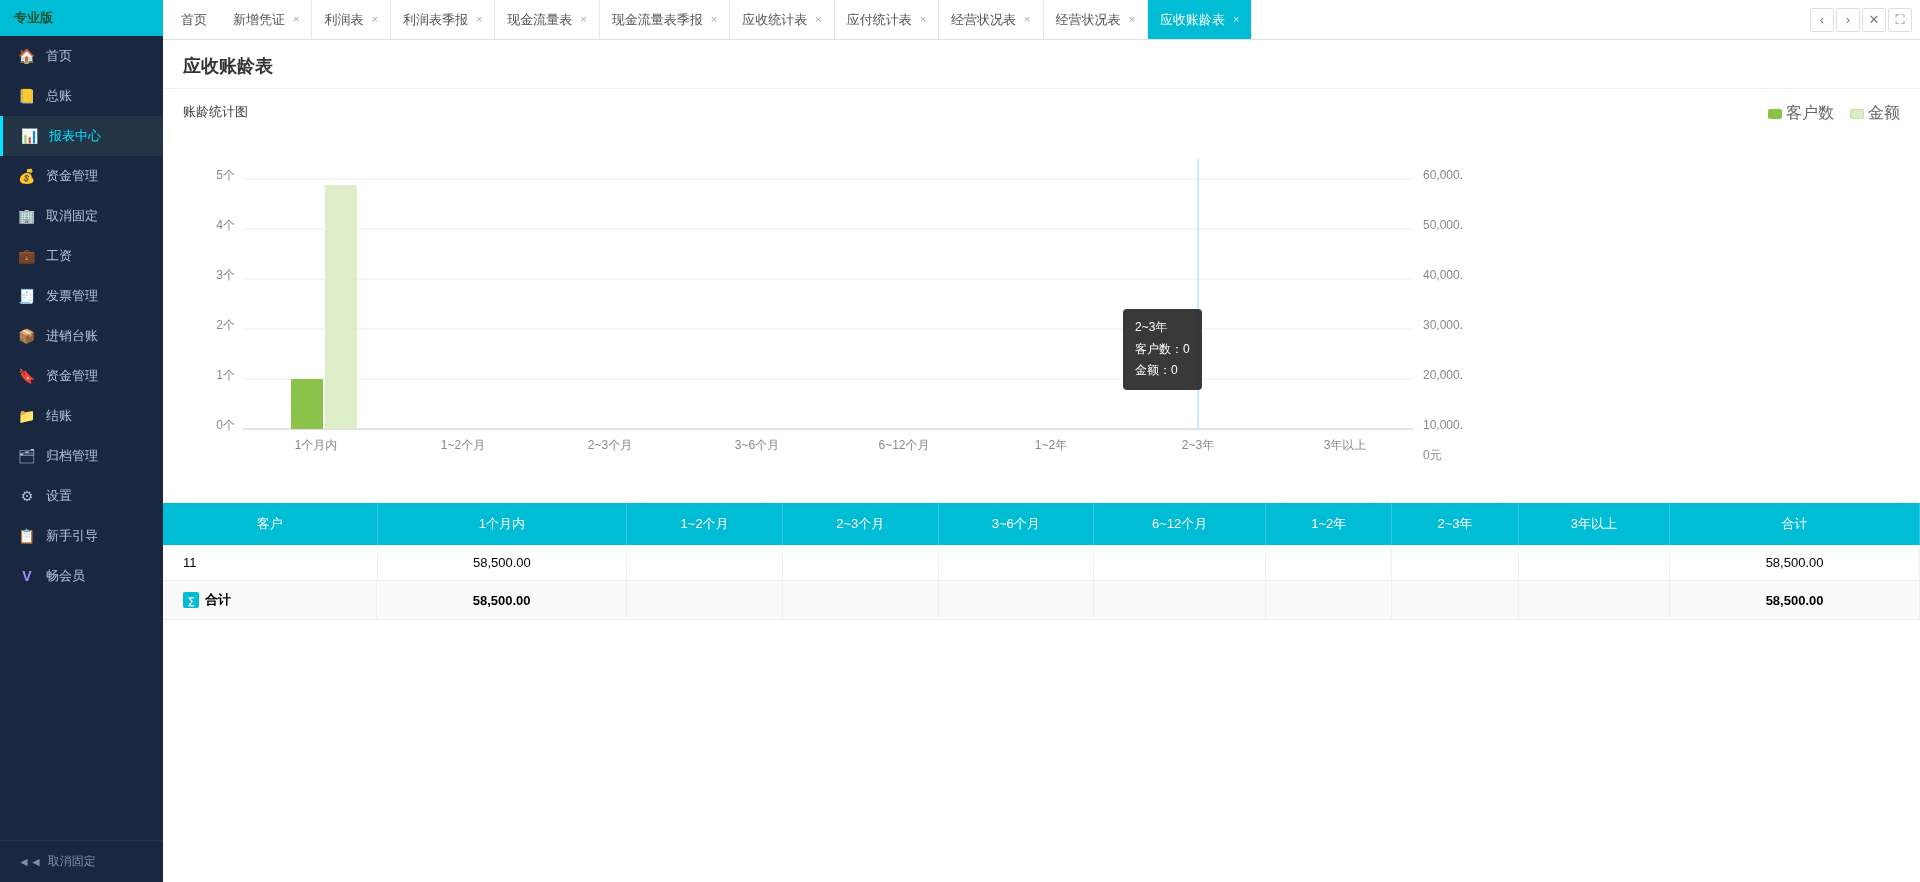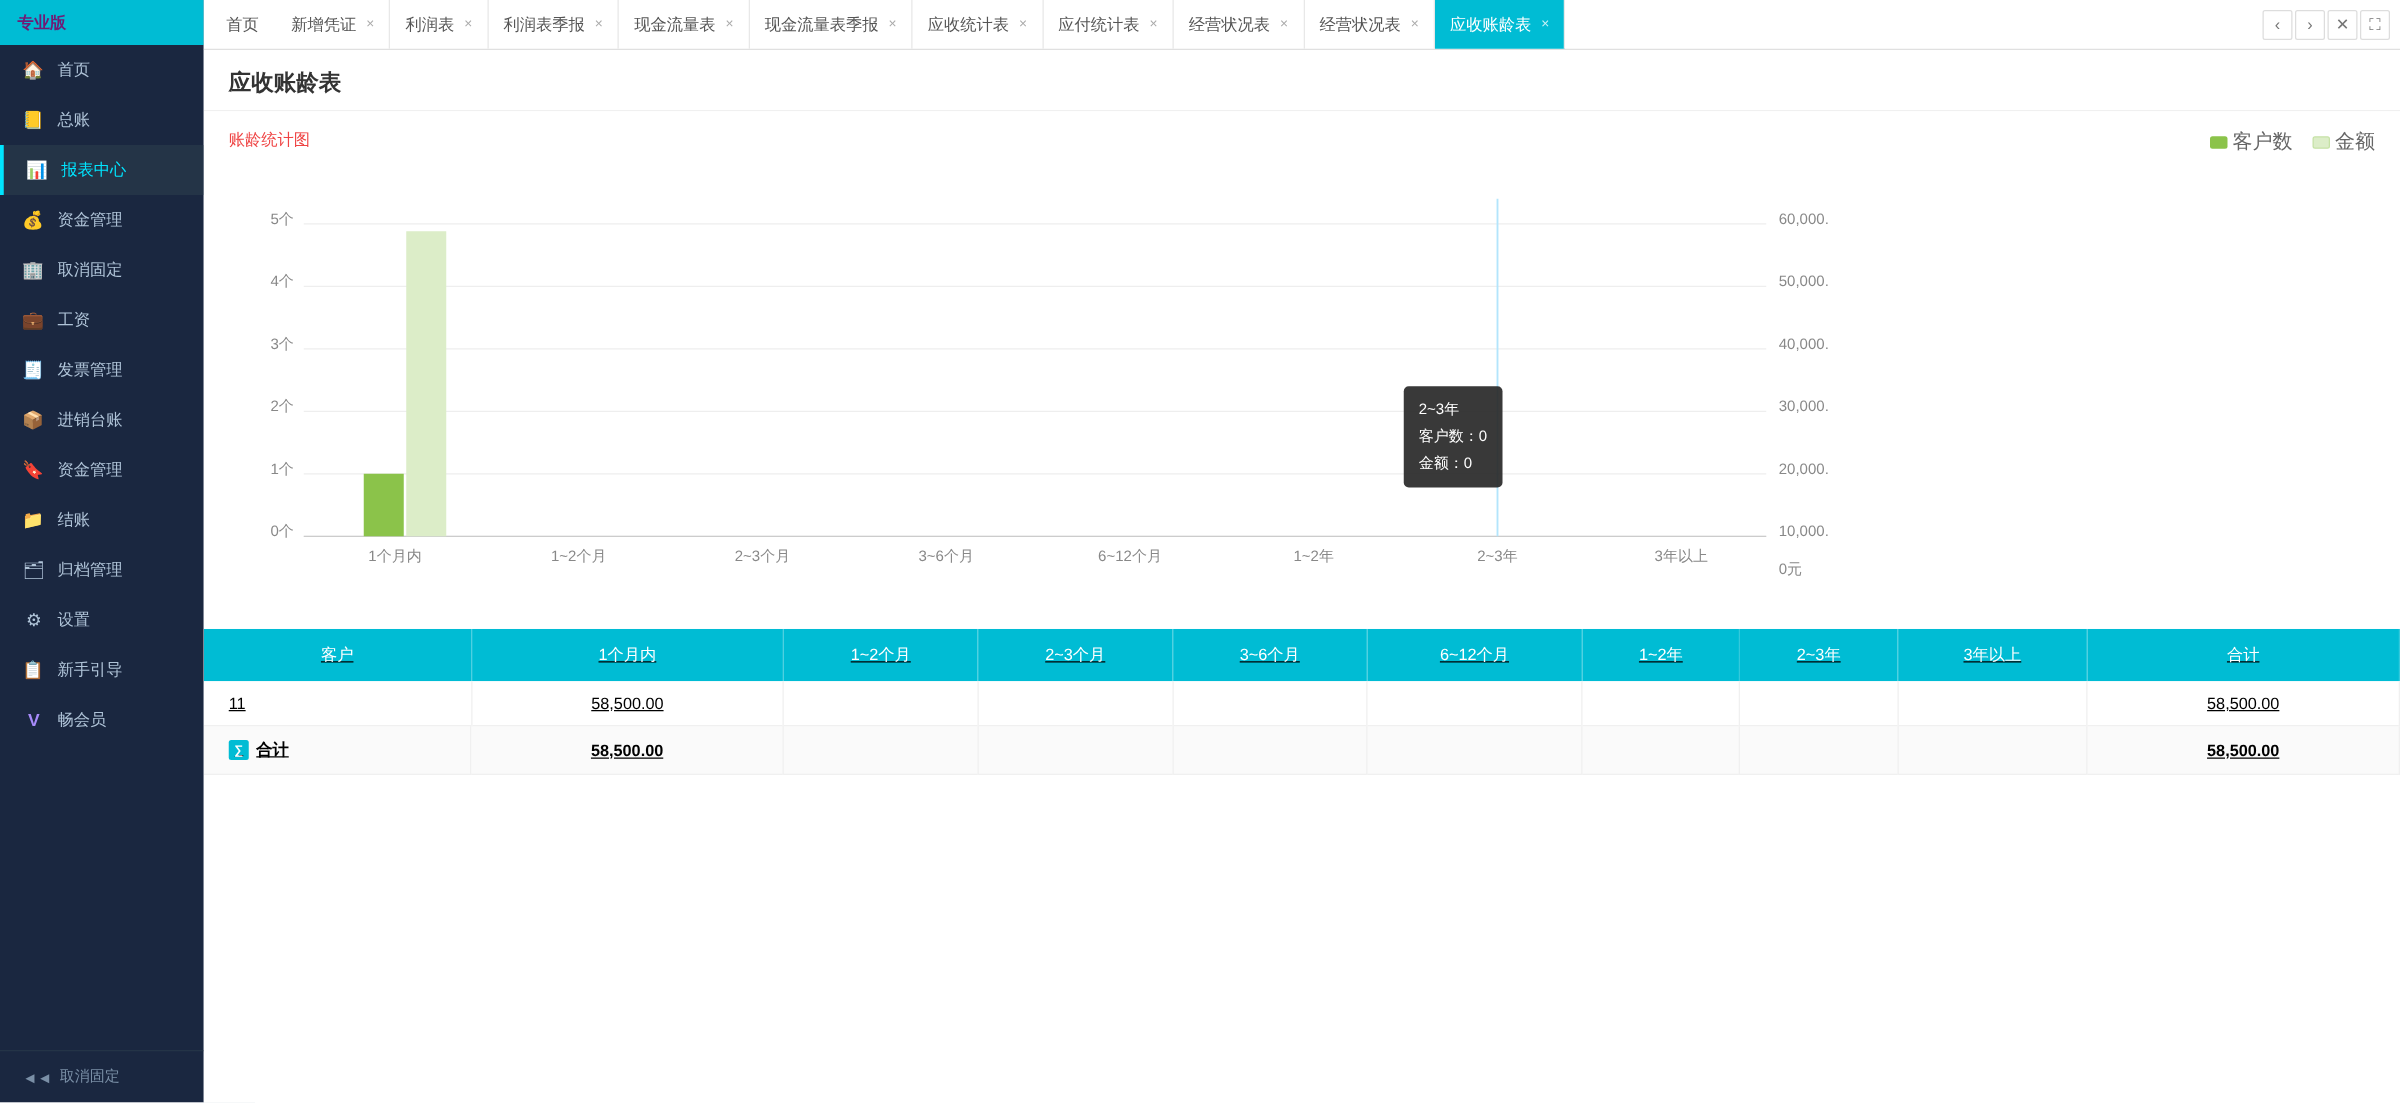--- a/index.html
+++ b/index.html
@@ -10,21 +10,21 @@
       width: 163px;
       background: #1a2740;
       color: #b0bec5;
       display: flex;
       flex-direction: column;
       flex-shrink: 0;
       height: 100%;
     }
     .sidebar-logo {
       background: #00bcd4;
-      color: #701a75;
+      color: #14532d;
       font-size: 13px;
       padding: 8px 14px;
       font-weight: bold;
       height: 36px;
       display: flex;
       align-items: center;
     }
     .sidebar-item {
       display: flex;
       align-items: center;
@@ -196,21 +196,21 @@
 
     
     .chart-area {
       padding: 14px 20px;
       background: white;
       flex-shrink: 0;
       position: relative;
     }
     .chart-title {
       font-size: 13px;
-      color: #ef4444;
+      color: #404040;
       margin-bottom: 8px;
     }
     .chart-legend {
       position: absolute;
       top: 14px;
       right: 20px;
       display: flex;
       align-items: center;
       gap: 16px;
       font-size: 16px;
@@ -243,21 +243,20 @@
       pointer-events: none;
       line-height: 1.8;
       z-index: 10;
     }
 
     
     .table-wrap {
       flex: 1;
       overflow: auto;
       margin: 0 0 0 0;
-      text-decoration: underline;
     }
     table {
       width: 100%;
       border-collapse: collapse;
       font-size: 13px;
     }
     thead tr {
       background: #00bcd4;
       color: white;
     }

